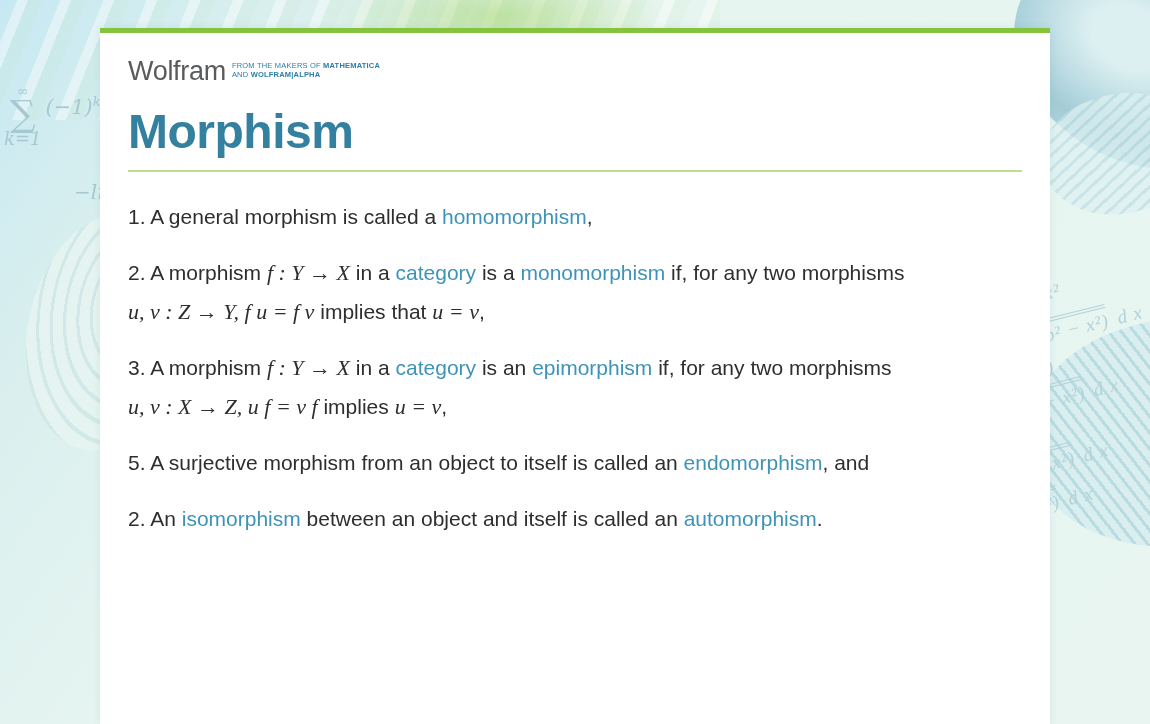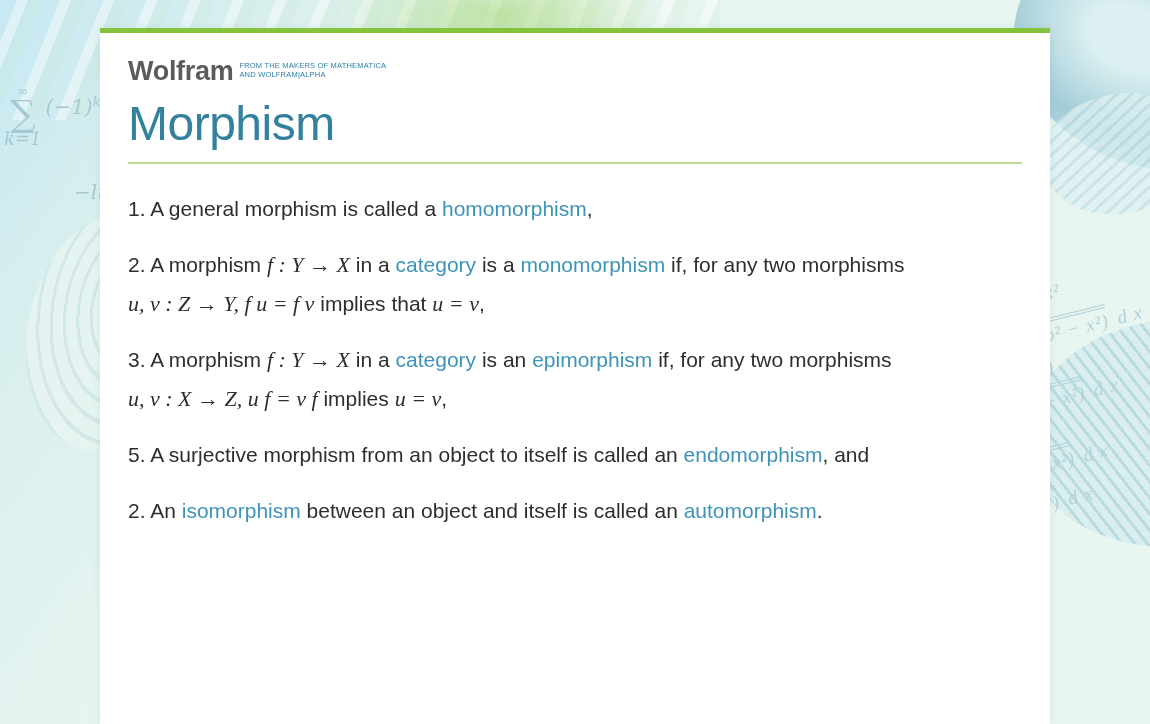--- a/index.html
+++ b/index.html
@@ -54,29 +54,29 @@
   .bg-f:nth-of-type(4) { left:1030px; top:384px; }
   .bg-f:nth-of-type(5) { left:1032px; top:448px; }
   .bg-f:nth-of-type(6) { left:1036px; top:489px; }
 
   
   .card { position:absolute; z-index:2; left:100px; top:28px; width:950px; height:696px;
     background:#ffffff; border-top:5px solid #84c33c; box-shadow:0 0 8px rgba(60,110,110,.10); }
   .card-inner { padding:23px 28px 0; }
 
   .logo-row { display:flex; align-items:flex-start; }
-  .logo-wolfram { font-size:27px; font-weight:700; color:#5a5b5d; letter-spacing:-.3px; }
+  .logo-wolfram { font-size:27px; font-weight:400; color:#5a5b5d; letter-spacing:-.3px; }
   .logo-mathworld { font-size:27px; font-weight:700; color:#2b7ea7; margin-left:8px;
     letter-spacing:-.3px; display:flex; align-items:center; }
   .globe { width:20px; height:20px; margin:3px -1px 0; }
   .logo-tagline { margin:5px 0 0 6px; font-size:7.5px; line-height:9px; color:#2b7ea7;
     letter-spacing:.2px; }
-  .logo-tagline b { font-weight:400; }
+  .logo-tagline b { font-weight:700; }
 
-  h1.title { margin-top:12px; font-size:48px; line-height:50px; font-weight:400;
+  h1.title { margin-top:20px; font-size:48px; line-height:50px; font-weight:700;
     color:#33809f; letter-spacing:-.5px; }
   .rule { border-top:2px solid #bcdc8e; margin-top:13px; }
 
   .body-copy { margin-top:25px; max-width:905px; }
   .body-copy p { font-size:21px; line-height:39px; color:#2e2e2e; margin:0 0 17px; }
   .body-copy .math { font-family:"Liberation Serif","DejaVu Serif",serif; font-style:italic;
     font-size:22px; }
   .body-copy a.link { color:#3e93b8; text-decoration:none; cursor:pointer; }
 </style>
 </head>

